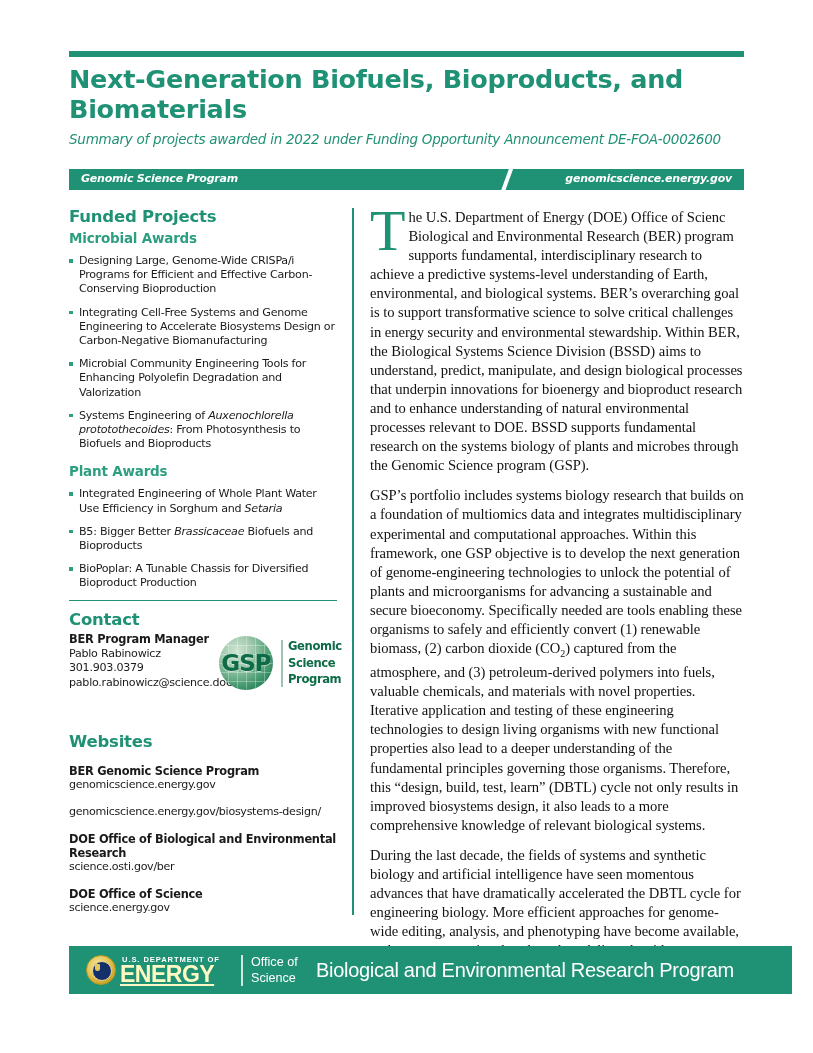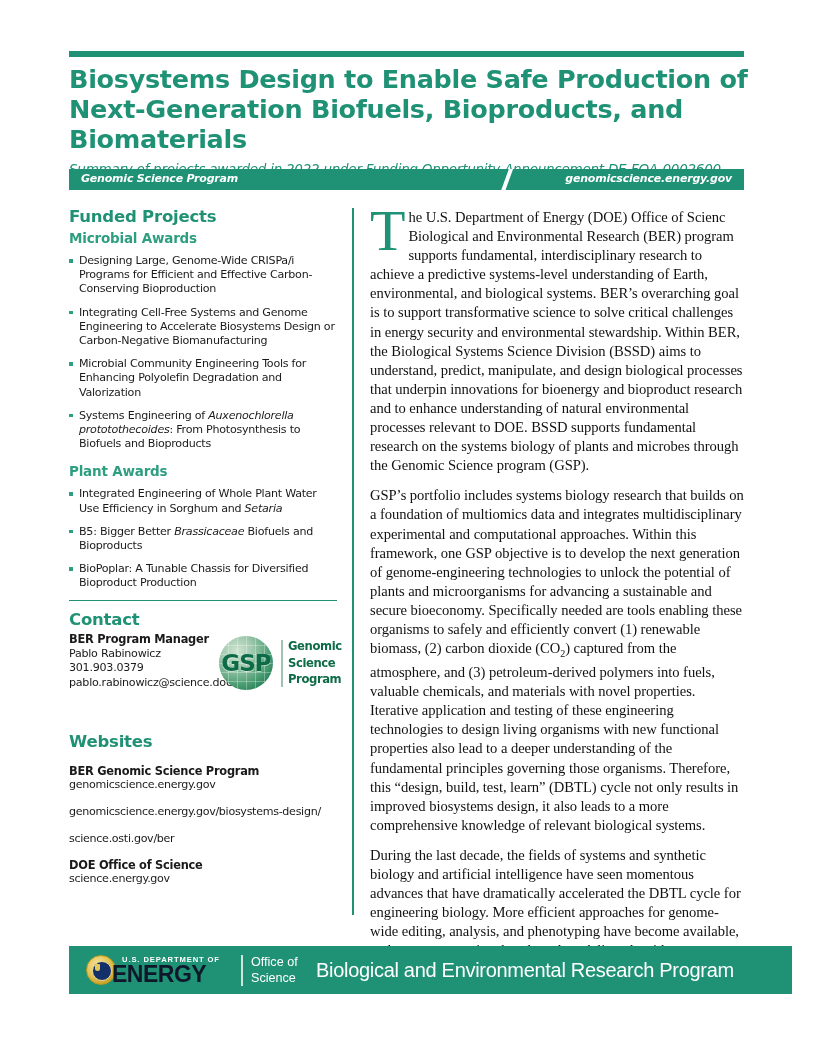--- a/index.html
+++ b/index.html
@@ -323,27 +323,28 @@
     position: absolute;
     left: 53px; top: 9px;
     color: #ffffff;
     font-family: "Liberation Sans", sans-serif;
     font-weight: bold;
     font-size: 7.6px;
     letter-spacing: 0.9px;
   }
   .doe-energy {
     position: absolute;
-    left: 43px; top: 16px;
-    color: #0f172a;
+    left: 51px; top: 16px;
+    color: #fef9c3;
     font-family: "Liberation Sans", sans-serif;
     font-weight: bold;
     font-size: 23px;
     letter-spacing: -0.5px;
     line-height: 25px;
+    text-decoration: underline;
   }
   .doe-divider {
     position: absolute;
     left: 172px; top: 9px;
     width: 1.5px; height: 31px;
     background: #cfe6dd;
   }
   .doe-office {
     position: absolute;
     left: 182px; top: 9px;
@@ -363,21 +364,20 @@
   }
 </style>
 </head>
 <body>
 
 <div id="page">
 
   <div class="top-rule"></div>
 
   <div class="title-block">
-    <div class="doc-title">Biosystems Design to Enable Safe Production of</div>
     <div class="doc-title">Next-Generation Biofuels, Bioproducts, and Biomaterials</div>
     <div class="doc-subtitle">Summary of projects awarded in 2022 under Funding Opportunity Announcement DE-FOA-0002600</div>
   </div>
 
   <div class="header-bar">
     <span class="hb-left">Genomic Science Program</span>
     <span class="hb-slash">
         <i></i>
       </span>
     <span class="hb-right">genomicscience.energy.gov</span>
@@ -464,20 +464,21 @@
     <div class="sec-h1" style="margin-top:26px;margin-bottom:5px;">Websites</div>
 
     <div class="web-entry">
       <div class="web-name">BER Genomic Science Program</div>
       <div class="web-url">genomicscience.energy.gov</div>
     </div>
     <div class="web-entry">
       <div class="web-url">genomicscience.energy.gov/biosystems-design/</div>
     </div>
     <div class="web-entry">
+      <div class="web-name">DOE Office of Biological and Environmental Research</div>
       <div class="web-url">science.osti.gov/ber</div>
     </div>
     <div class="web-entry">
       <div class="web-name">DOE Office of Science</div>
       <div class="web-url">science.energy.gov</div>
     </div>
   </div>
 
   <div class="right-col">
     <p class="body-p">

